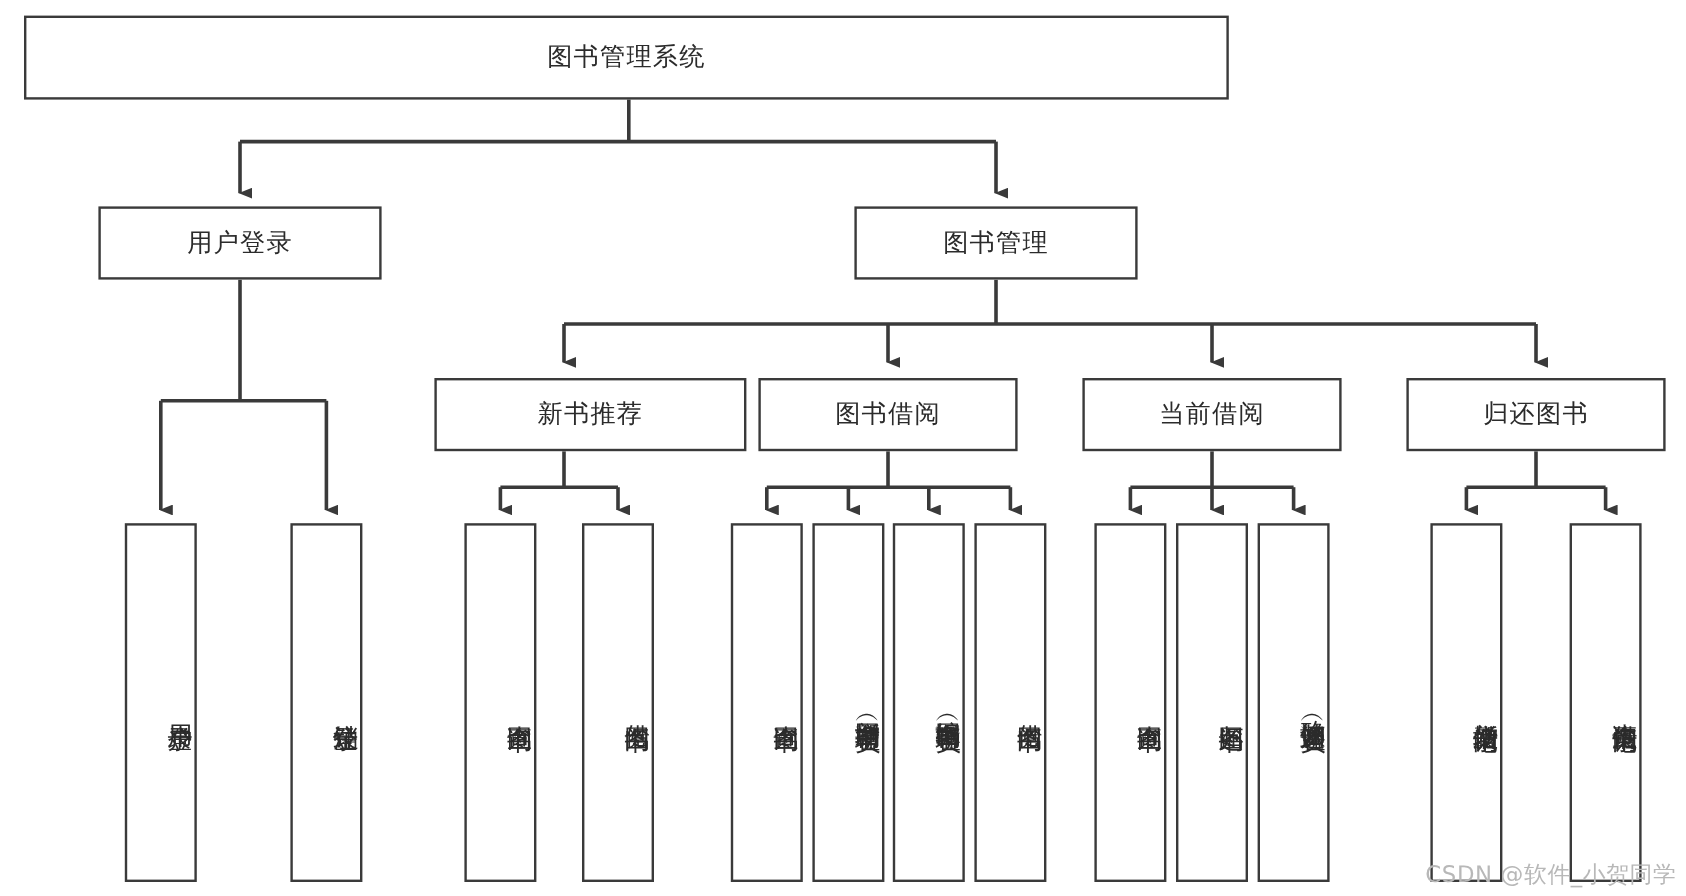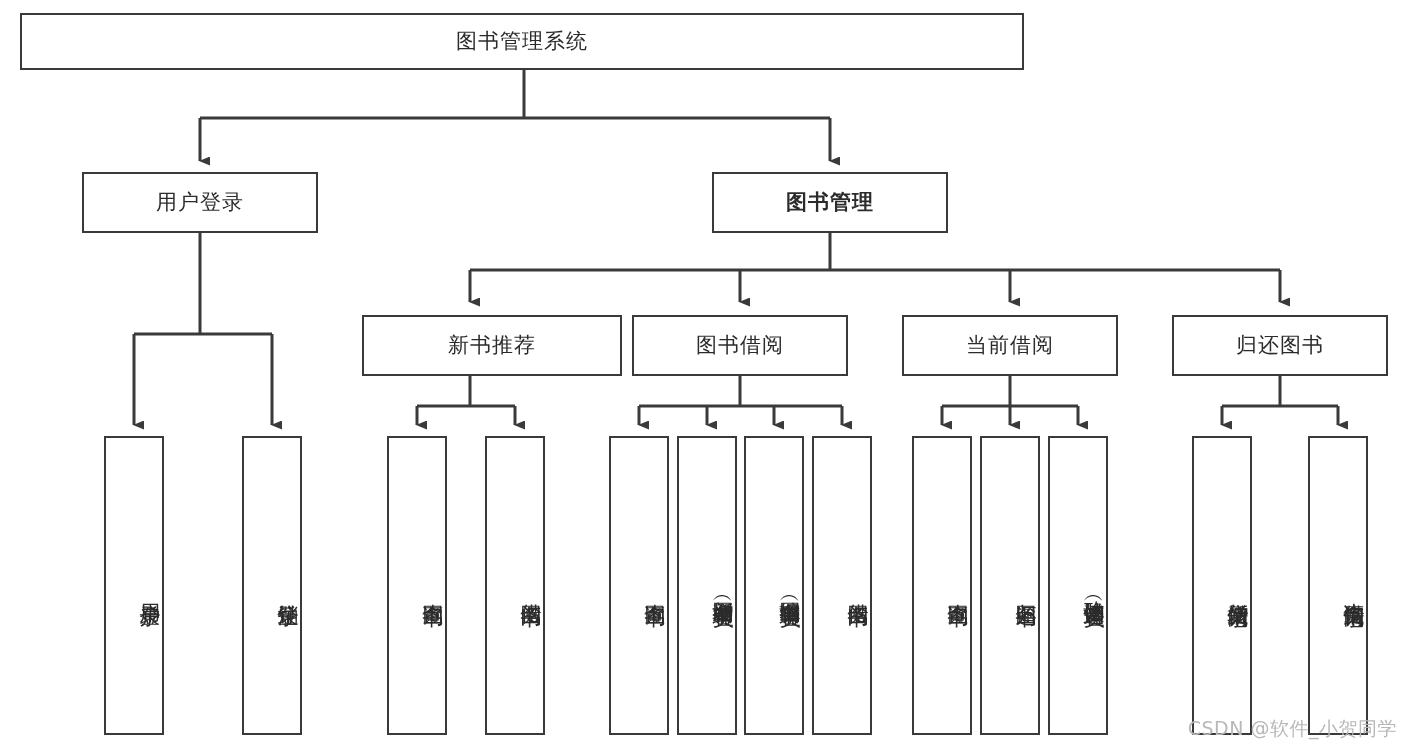--- a/index.html
+++ b/index.html
@@ -123,25 +123,25 @@
     </g>
 
     <g stroke="#3a3a3a" stroke-width="3" fill="none">
       <path d="M1280,376 L1280,406"></path>
       <path d="M1222,406 L1338,406"></path>
       <path d="M1222,406 L1222,425" marker-end="url(#arrowhead)"></path>
       <path d="M1338,406 L1338,425" marker-end="url(#arrowhead)"></path>
     </g>
   </svg>
 
-  <div class="node node-h" style="left:20px; top:13px; width:1004px; height:57px;">图书管理系统</div>
+  <div class="node node-h" style="left:20px; top:13px; width:1004px; height:70px;">图书管理系统</div>
 
   <div class="node node-h" style="left:82px; top:172px; width:236px; height:61px;">用户登录</div>
 
-  <div class="node node-h" style="left:712px; top:172px; width:236px; height:61px;font-weight:bold;">图书管理</div>
+  <div class="node node-h" style="left:712px; top:172px; width:236px; height:61px;">图书管理</div>
 
   <div class="node node-h" style="left:362px; top:315px; width:260px; height:61px;">新书推荐</div>
 
   <div class="node node-h" style="left:902px; top:315px; width:216px; height:61px;">当前借阅</div>
 
   <div class="node node-h" style="left:632px; top:315px; width:216px; height:61px;">图书借阅</div>
 
   <div class="node node-h" style="left:1172px; top:315px; width:216px; height:61px;">归还图书</div>
 
   <div class="node node-v" style="left:104px; top:436px; width:60px; height:299px;">用户登录</div>

